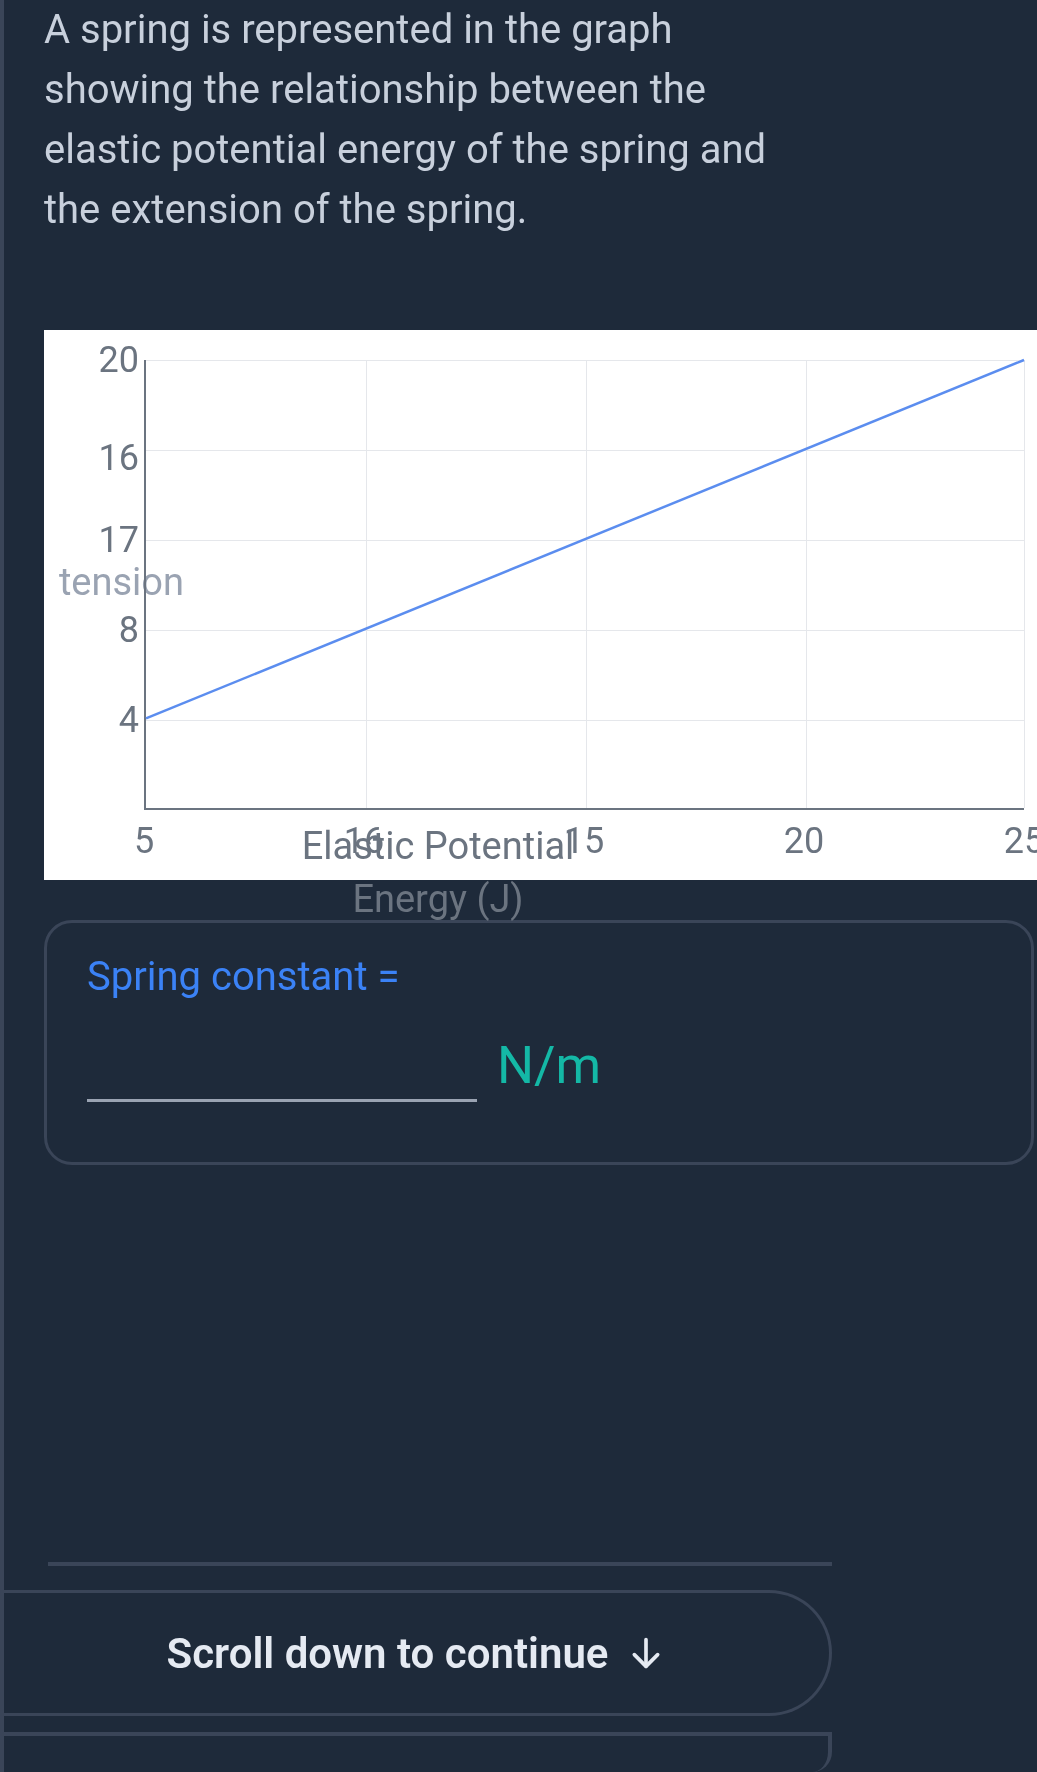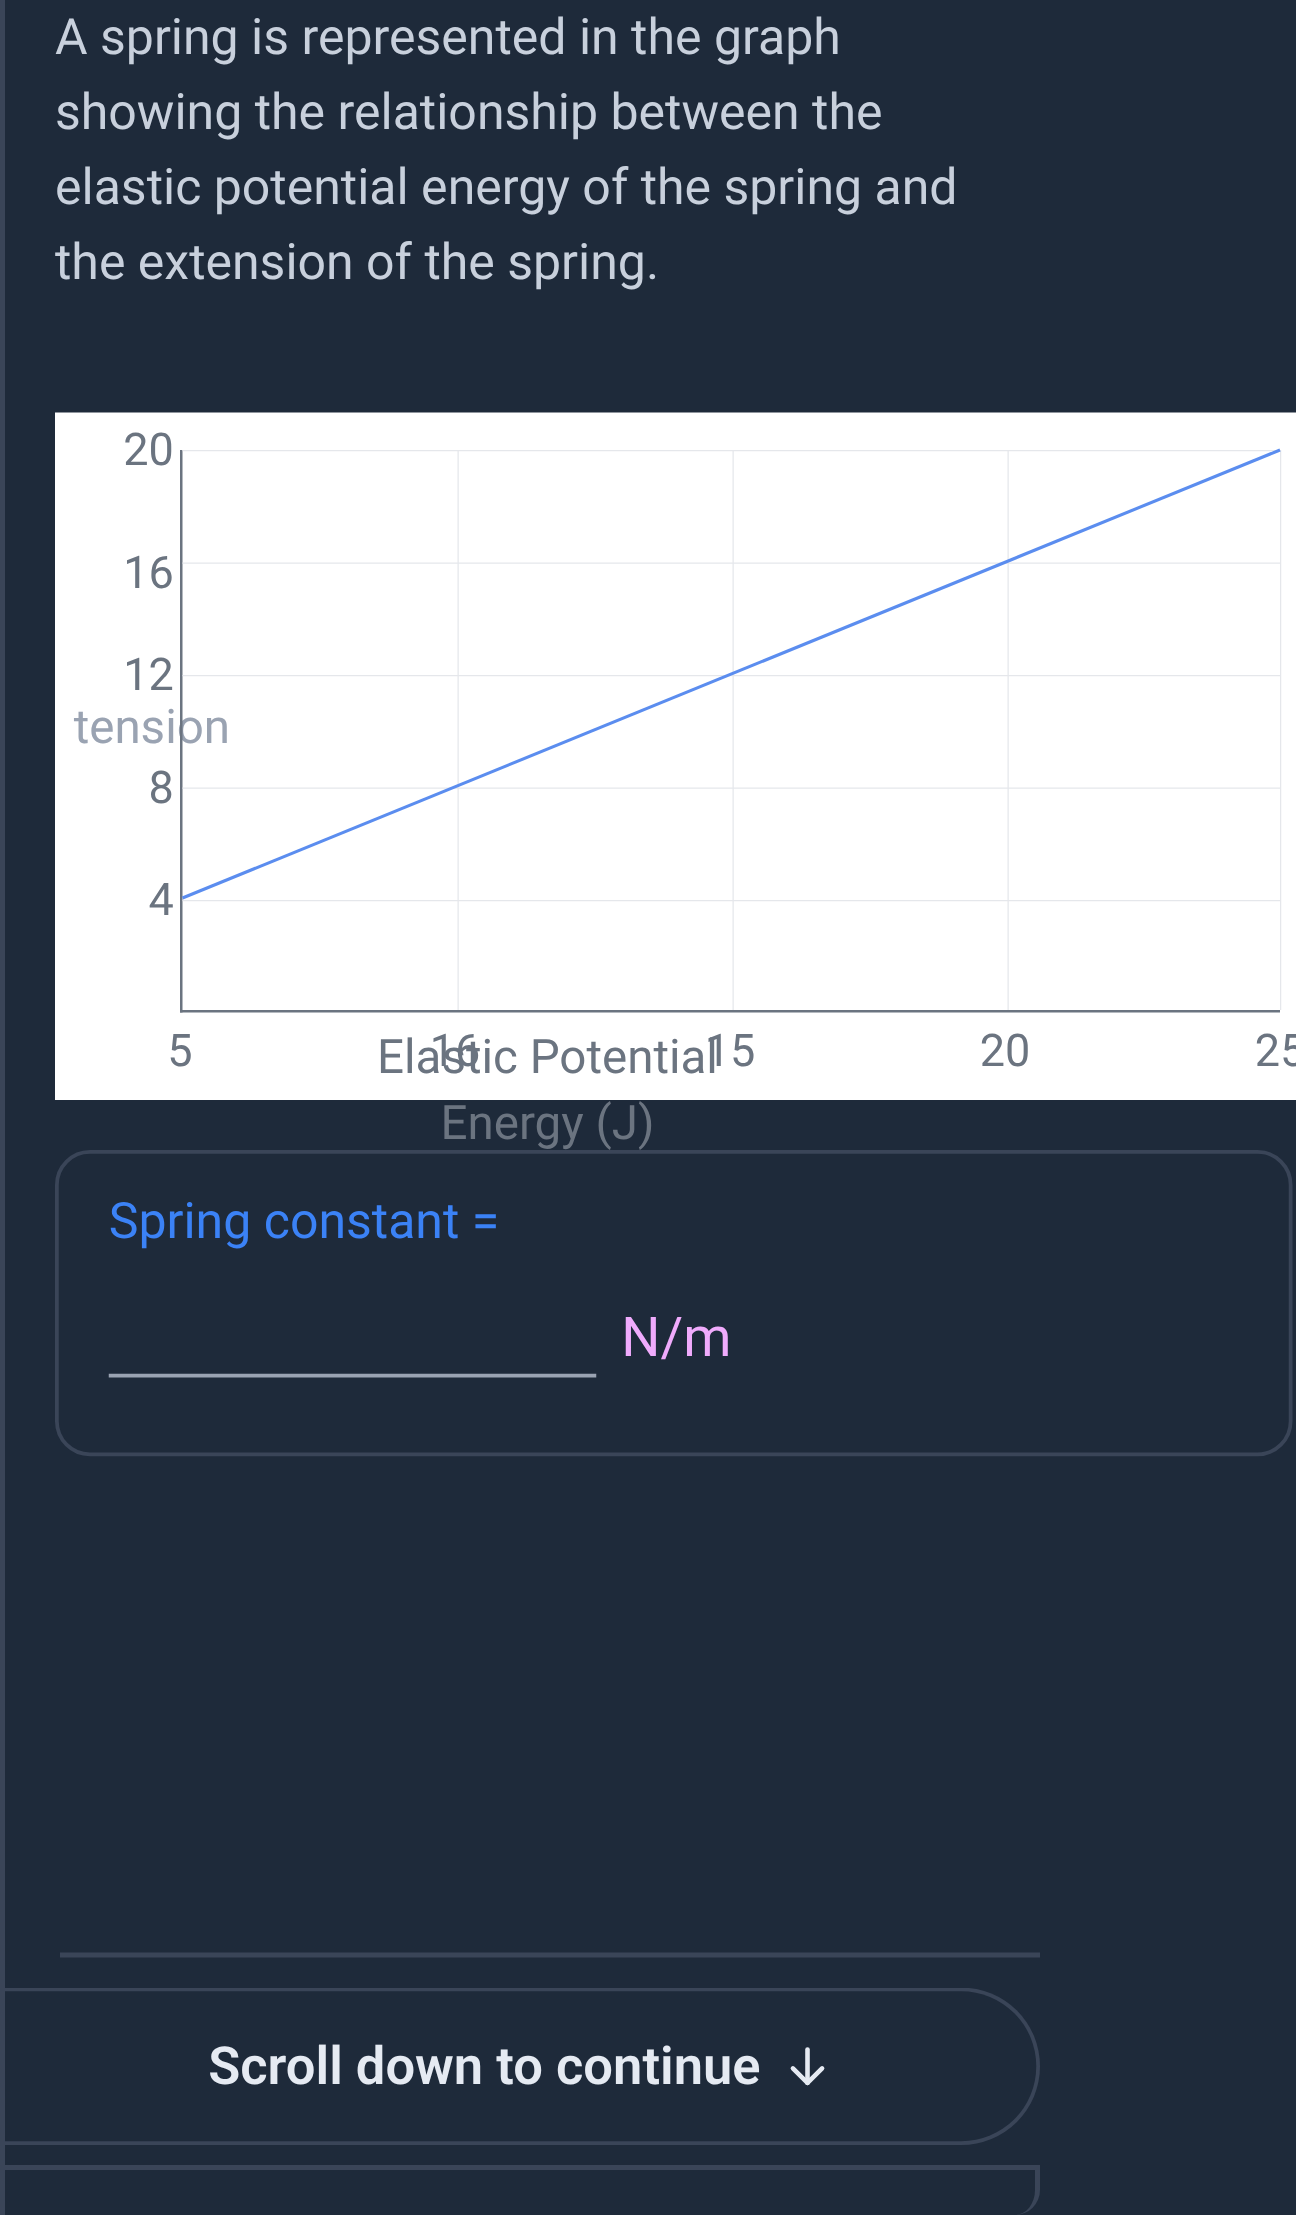--- a/index.html
+++ b/index.html
@@ -120,22 +120,22 @@
     width: 390px;
     height: 72px;
     background: transparent;
     border: none;
     border-bottom: 3px solid #9aa3b2;
     font-size: 38px;
     color: #e5eaf2;
     outline: none;
   }
   .answer-unit {
-    font-size: 44px;
-    color: #f0abfc;
+    font-size: 52px;
+    color: #14b8a6;
     padding-bottom: 6px;
   }
   .scroll-bar-region {
     position: absolute;
     left: 0;
     right: 0;
     bottom: 0;
     height: 210px;
     pointer-events: none;
     padding-left: 20px;
@@ -190,21 +190,21 @@
   <div class="question-text">
     <span>A spring is represented in the graph showing the relationship between the elastic potential energy of the spring and the extension of the spring.</span><br>
     <br>
   </div>
 
   <div class="chart-wrap">
     <div class="y-axis-label-outer">tension</div>
 
     <div class="y-tick" style="top:30px">20</div>
     <div class="y-tick" style="top:128px">16</div>
-    <div class="y-tick" style="top:210px">12</div>
+    <div class="y-tick" style="top:210px">17</div>
     <div class="y-tick" style="top:300px">8</div>
     <div class="y-tick" style="top:390px">4</div>
 
     <div class="x-tick" style="left:100px">5</div>
     <div class="x-tick" style="left:320px">16</div>
     <div class="x-tick" style="left:540px">15</div>
     <div class="x-tick" style="left:760px">20</div>
     <div class="x-tick" style="left:980px">25</div>
 
     <div class="x-axis-label">Elastic Potential Energy (J)</div>

